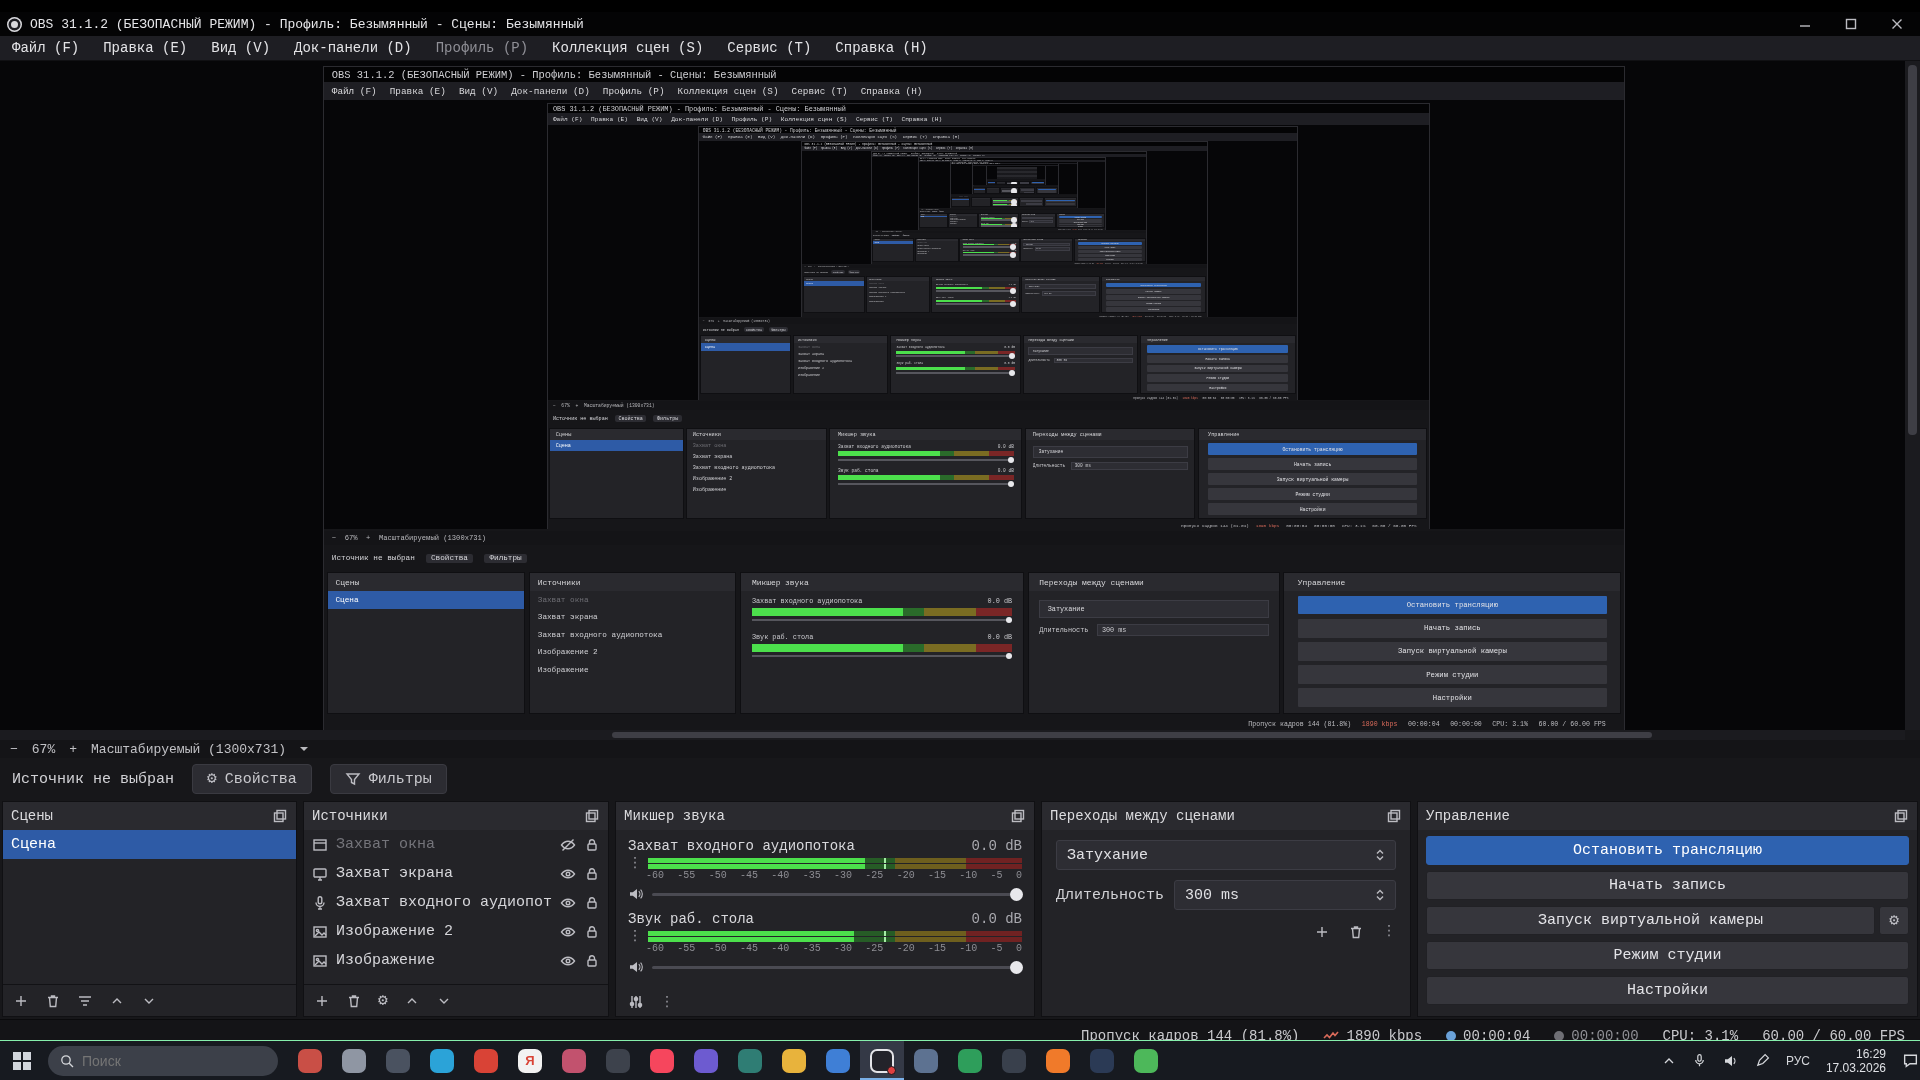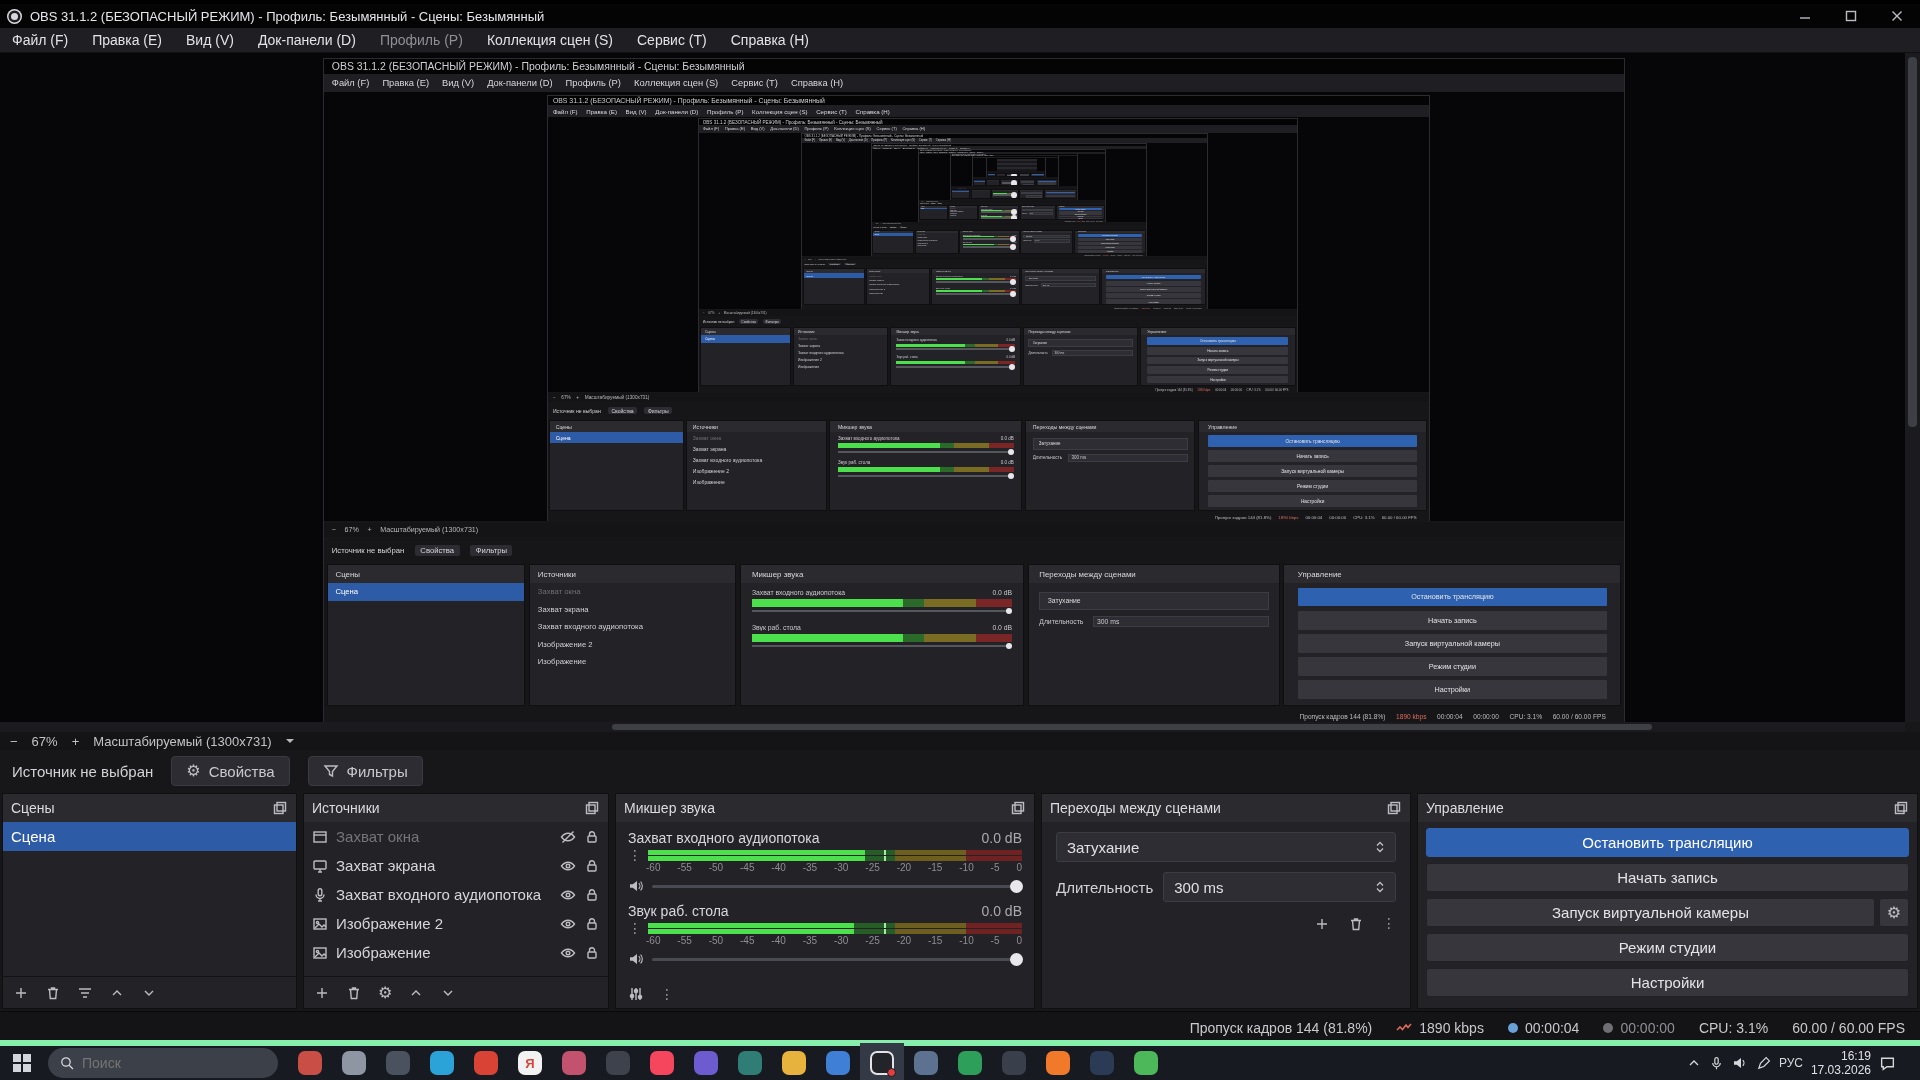--- a/index.html
+++ b/index.html
@@ -1,18 +1,18 @@
 <!DOCTYPE html>
 <html><head>
 <meta charset="utf-8">
 <style>
   * { margin:0; padding:0; box-sizing:border-box; }
   html,body { width:1920px; height:1080px; overflow:hidden; background:#000;
               font-family:"Liberation Sans","DejaVu Sans",sans-serif; }
-  #app { position:absolute; left:0; top:4px; width:1920px; height:1040px; background:#17171a; }
+  #app { position:absolute; left:0; top:12px; width:1920px; height:1040px; background:#17171a;font-family:Liberation Mono, monospace; }
 
   
   #titlebar { position:absolute; left:0; top:0; width:1920px; height:24px; background:#040405;
               display:flex; align-items:center; color:#e6e6e9; font-size:13px; }
   #obs-logo { width:15px; height:15px; margin:0 8px 0 7px; border-radius:50%; background:#1c1c22;
               box-shadow:inset 0 0 0 1.5px #d8d8dc; position:relative; }
   #obs-logo::after { content:""; position:absolute; left:4px; top:4px; width:7px; height:7px;
               border-radius:50%; background:#d8d8dc; }
   .win-btn { width:46px; height:24px; display:flex; align-items:center; justify-content:center; color:#d5d5d9; }
   #win-btns { margin-left:auto; display:flex; }
@@ -142,36 +142,36 @@
                 border-top:1px solid #0a0a0c; display:flex; align-items:center; justify-content:flex-end;
                 gap:24px; padding-right:15px; font-size:14px; color:#c9c9cd; }
   .st-item { display:flex; align-items:center; gap:7px; }
   .dot { width:10px; height:10px; border-radius:50%; }
   .dot.stream { background:#6aa1d8; }
   .dot.rec { background:#6f6f75; }
   .st-dim { color:#8f8f95; }
 
   
   #taskbar { position:absolute; left:0; top:1040px; width:1920px; height:40px; background:#171a20;
-             border-top:6px solid #86efac; display:flex; align-items:center; }
+             border-top:1px solid #86efac; display:flex; align-items:center; }
   #start-btn { width:44px; height:40px; display:flex; align-items:center; justify-content:center; }
   .winlogo { display:grid; grid-template-columns:8px 8px; grid-template-rows:8px 8px; gap:2px; }
   .winlogo span { background:#d2d6dc; }
   #search-pill { width:230px; height:30px; border-radius:15px; background:#3c4049; display:flex;
                  align-items:center; gap:8px; padding:0 12px; margin-left:4px; }
   #search-pill input { background:transparent; border:none; outline:none; color:#d6d8dd; font-size:14px;
                        width:150px; font-family:inherit; }
   #tb-apps { display:flex; align-items:center; margin-left:10px; }
   .tb-app { width:44px; height:40px; display:flex; align-items:center; justify-content:center; position:relative; }
   .tb-app.active { background:#343946; box-shadow:inset 0 -3px 0 #7ab0e8; }
   .tb-glyph { width:24px; height:24px; border-radius:7px; display:flex; align-items:center; justify-content:center;
               font-size:13px; font-weight:bold; }
   .rec-badge { position:absolute; right:8px; bottom:6px; width:9px; height:9px; border-radius:50%;
                background:#e04040; border:1px solid #171a20; }
-  #tray { margin-left:auto; display:flex; align-items:center; gap:8px; padding-right:24px; color:#d5d7db; }
+  #tray { margin-left:auto; display:flex; align-items:center; gap:16px; padding-right:1px; color:#d5d7db; }
   #lang { font-size:12px; }
   #clock { display:flex; flex-direction:column; align-items:flex-end; font-size:12px; line-height:14px; color:#dfe1e5; }
   svg.ic { stroke:#bcbcc2; fill:none; stroke-width:1.4; }
   svg.ic-tray { stroke:#d5d7db; fill:none; stroke-width:1.3; }
 </style>
 </head>
 <body>
 
 <div id="app">
 
@@ -1391,20 +1391,20 @@
       </svg>
     <svg width="16" height="16" viewBox="0 0 16 16">
         <path d="M2 6.2v3.6h2.8L9 13V3L4.8 6.2H2z" fill="#d5d7db"></path>
         <path d="M10.8 5.2a4 4 0 010 5.6" stroke="#d5d7db" fill="none" stroke-width="1.2"></path>
       </svg>
     <svg class="ic-tray" width="15" height="15" viewBox="0 0 16 16">
         <path d="M3 13l1.8-5.3 6-6 3.5 3.5-6 6L3 13z"></path>
       </svg>
     <span id="lang">РУС</span>
     <div id="clock">
-      <span>16:19</span>
+      <span>16:29</span>
       <span>17.03.2026</span>
     </div>
     <svg class="ic-tray" width="17" height="17" viewBox="0 0 16 16">
         <path d="M2.5 3h11v8h-6L4 13.5V11H2.5V3z"></path>
       </svg>
   </div>
 </div>
 
 </body></html>

